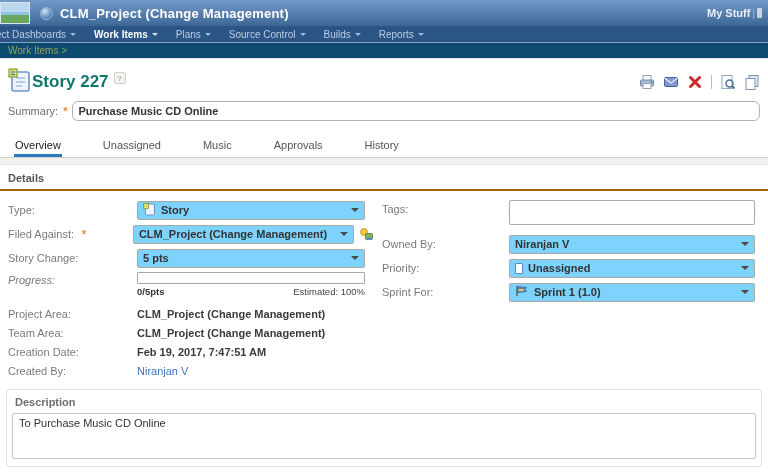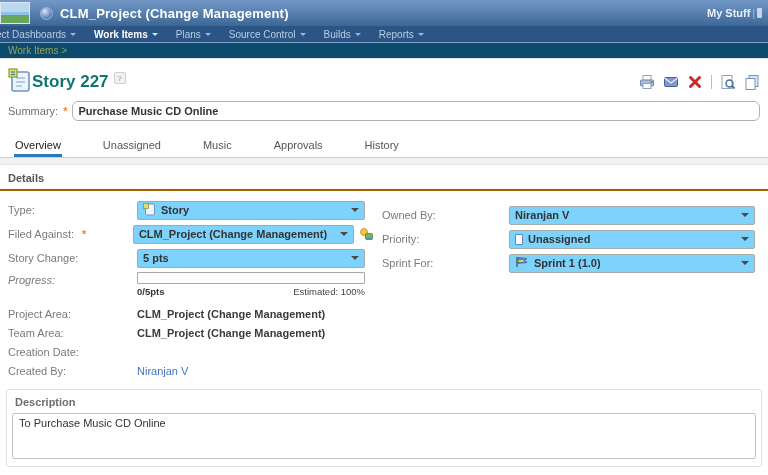--- a/index.html
+++ b/index.html
@@ -272,28 +272,35 @@
     <div class="frow ro" style="margin-top:8px;">
       <span class="flabel">Project Area:</span>
       <span class="static-val">CLM_Project (Change Management)</span>
     </div>
     <div class="frow ro">
       <span class="flabel">Team Area:</span>
       <span class="static-val">CLM_Project (Change Management)</span>
     </div>
     <div class="frow ro">
       <span class="flabel">Creation Date:</span>
+      <span class="static-val">Feb 19, 2017, 7:47:51 AM</span>
     </div>
     <div class="frow ro">
       <span class="flabel">Created By:</span>
       <a class="link">Niranjan V</a>
     </div>
   </div>
 
   <div class="col-right">
+    <div class="frow" style="align-items:flex-start;">
+      <span class="flabel-r" style="padding-top:3px;">Tags:</span>
+      <div class="fctl-r">
+        <input class="text-input tags-input" type="text" value="" style="">
+      </div>
+    </div>
 
     <div class="frow" style="margin-top:9px;">
       <span class="flabel-r">Owned By:</span>
       <div class="fctl-r select">
         <span>Niranjan V</span>
         <span class="caret"></span>
       </div>
     </div>
 
     <div class="frow">

